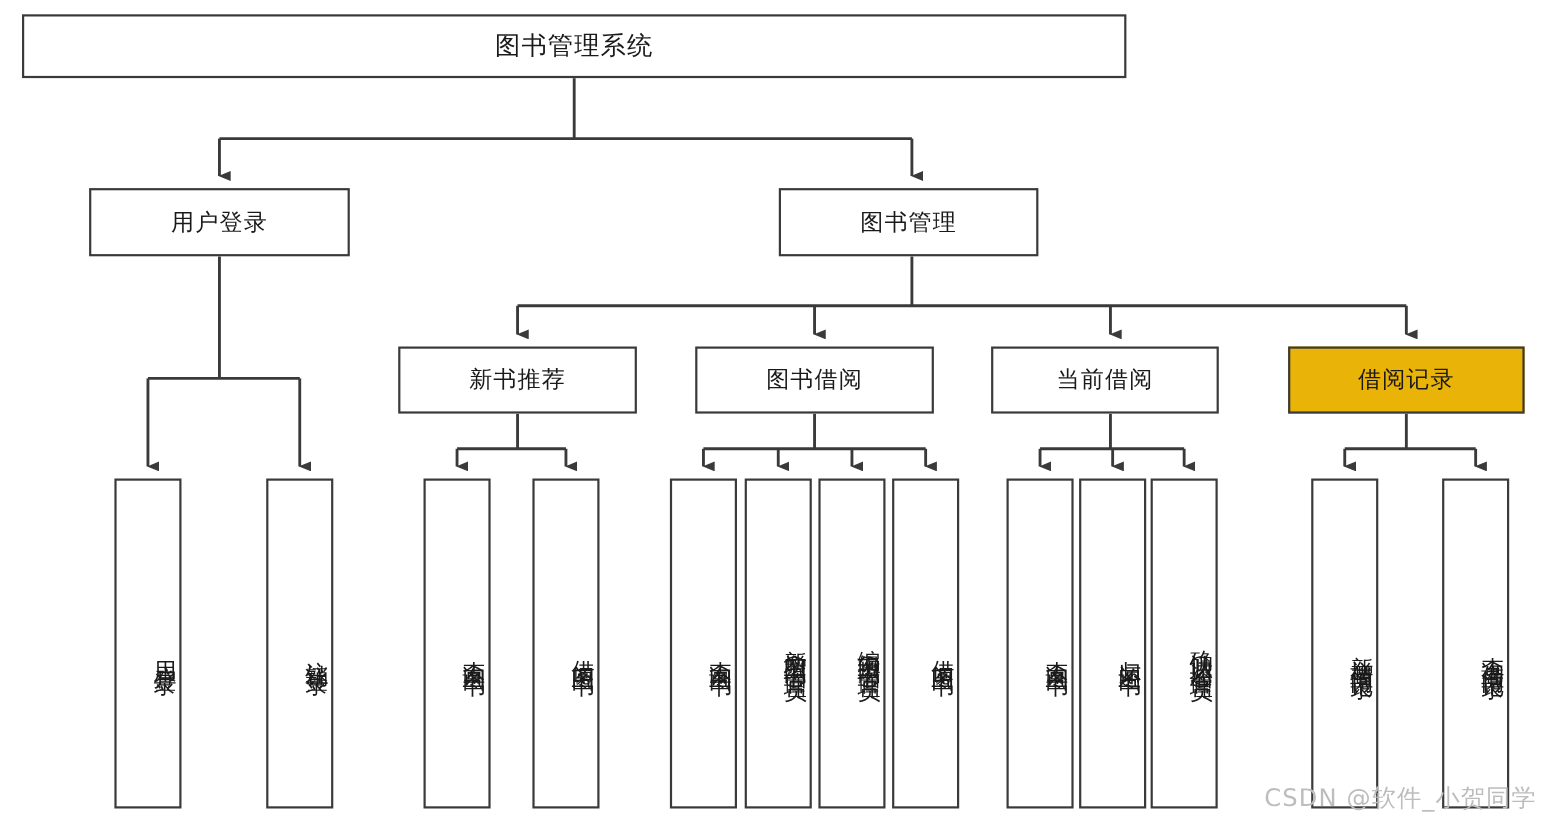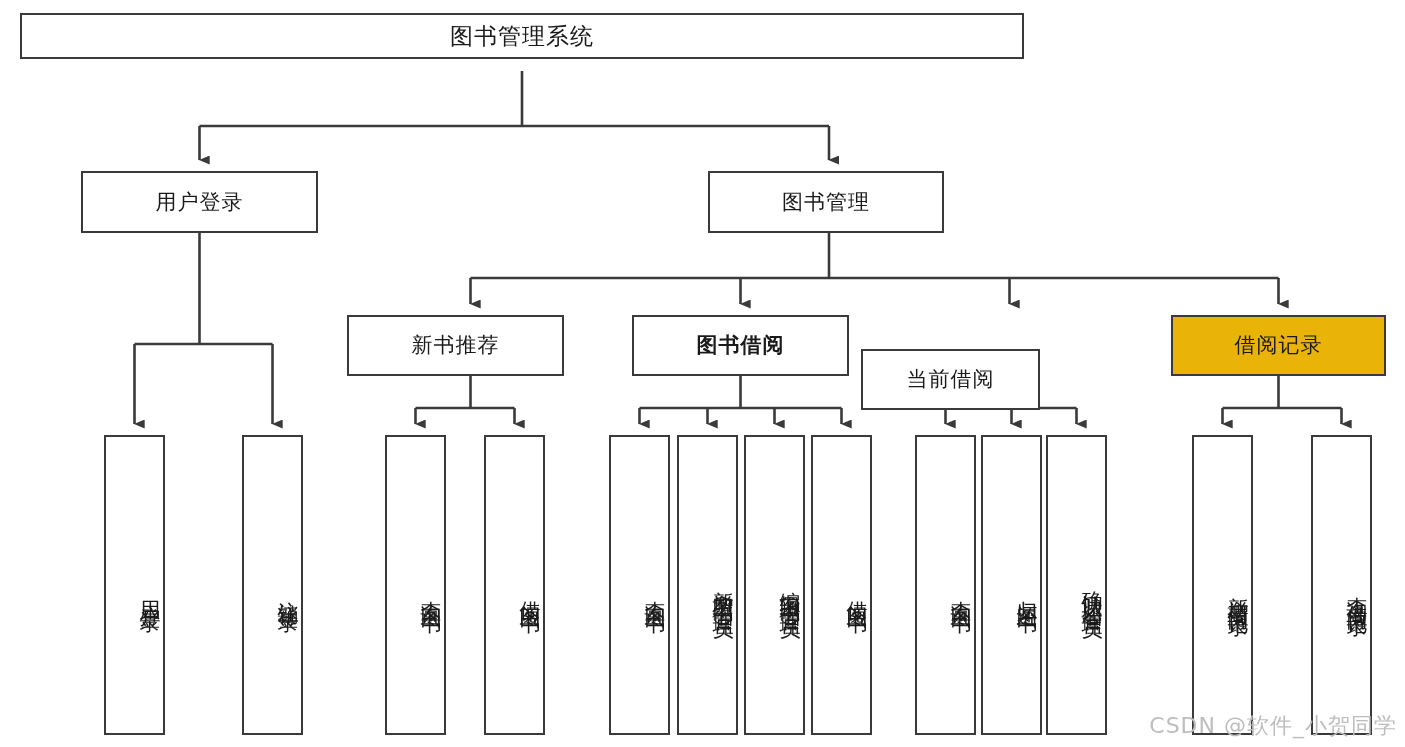--- a/index.html
+++ b/index.html
@@ -108,36 +108,36 @@
         <path d="M1011.5 408 L1011.5 424" marker-end="url(#arrowhead)"></path>
         <path d="M1076.5 408 L1076.5 424" marker-end="url(#arrowhead)"></path>
         <path d="M1278.5 376 L1278.5 408"></path>
         <path d="M1222.5 408 L1341.5 408"></path>
         <path d="M1222.5 408 L1222.5 424" marker-end="url(#arrowhead)"></path>
         <path d="M1341.5 408 L1341.5 424" marker-end="url(#arrowhead)"></path>
       </g>
   </svg>
 
   <div id="nodes">
-      <div class="node root" style="left: 20px; top: 13px; width: 1004px; height: 46px; border-color: rgb(58, 58, 58); background: rgb(255, 255, 255); color: rgb(26, 26, 26);">
+      <div class="node root" style="left: 20px; top: 13px; width: 1004px; height: 58px; border-color: rgb(58, 58, 58); background: rgb(255, 255, 255); color: rgb(26, 26, 26);">
         <span class="label">图书管理系统</span>
       </div>
       <div class="node" style="left: 81px; top: 171px; width: 237px; height: 62px; border-color: rgb(58, 58, 58); background: rgb(255, 255, 255); color: rgb(26, 26, 26);">
         <span class="label">用户登录</span>
       </div>
       <div class="node" style="left: 708px; top: 171px; width: 236px; height: 62px; border-color: rgb(58, 58, 58); background: rgb(255, 255, 255); color: rgb(26, 26, 26);">
         <span class="label">图书管理</span>
       </div>
-      <div class="node" style="left: 347px; top: 315px; width: 217px; height: 61px; border-color: rgb(58, 58, 58); background: rgb(255, 255, 255); color: rgb(26, 26, 26);">
+      <div class="node" style="left: 362px; top: 315px; width: 217px; height: 61px; border-color: rgb(58, 58, 58); background: rgb(255, 255, 255); color: rgb(26, 26, 26);">
         <span class="label">新书推荐</span>
       </div>
-      <div class="node" style="left: 632px; top: 315px; width: 217px; height: 61px; border-color: rgb(58, 58, 58); background: rgb(255, 255, 255); color: rgb(26, 26, 26); font-weight: bold;">
+      <div class="node" style="left: 632px; top: 315px; width: 217px; height: 61px; border-color: rgb(58, 58, 58); background: rgb(255, 255, 255); color: rgb(26, 26, 26);">
         <span class="label">图书借阅</span>
       </div>
-      <div class="node" style="left: 861px; top: 315px; width: 179px; height: 61px; border-color: rgb(58, 58, 58); background: rgb(255, 255, 255); color: rgb(26, 26, 26); margin-top: 34px;">
+      <div class="node" style="left: 901px; top: 315px; width: 207px; height: 61px; border-color: rgb(58, 58, 58); background: rgb(255, 255, 255); color: rgb(26, 26, 26);">
         <span class="label">当前借阅</span>
       </div>
       <div class="node" style="left: 1171px; top: 315px; width: 215px; height: 61px; border-color: rgb(58, 58, 58); background: #eab308; color: rgb(26, 26, 26);">
         <span class="label">借阅记录</span>
       </div>
       <div class="node vertical" style="left: 104px; top: 435px; width: 61px; height: 300px; border-color: rgb(58, 58, 58); background: rgb(255, 255, 255); color: rgb(26, 26, 26);">
         <span class="label">用户登录</span>
       </div>
       <div class="node vertical" style="left: 242px; top: 435px; width: 61px; height: 300px; border-color: rgb(58, 58, 58); background: rgb(255, 255, 255); color: rgb(26, 26, 26);">
         <span class="label">注销登录</span>

